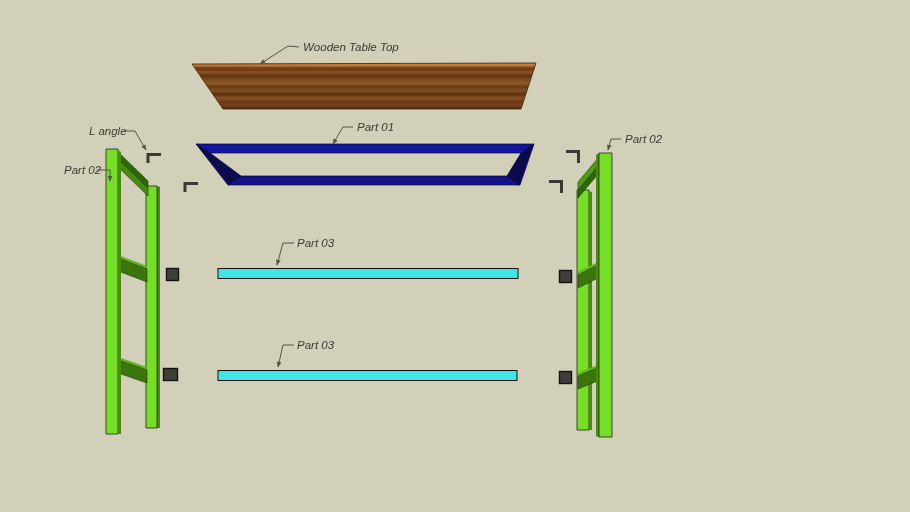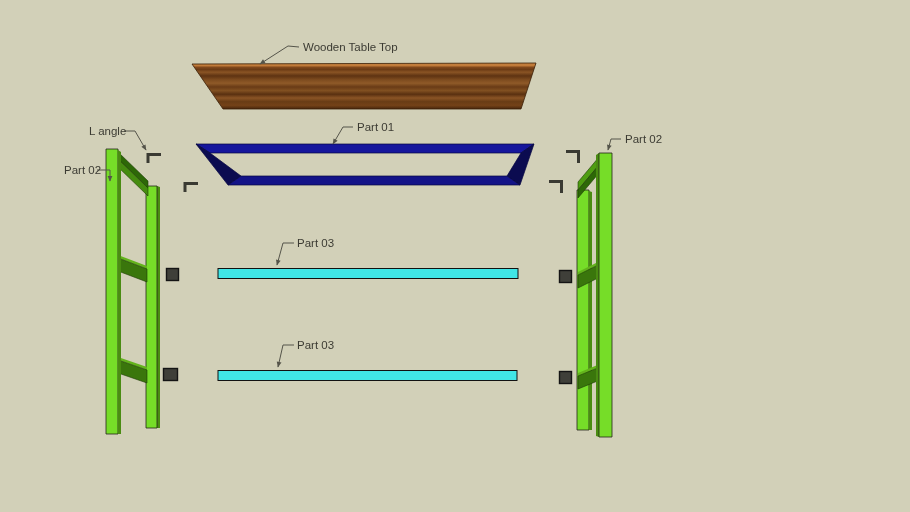--- a/index.html
+++ b/index.html
@@ -7,20 +7,21 @@
     padding: 0;
     width: 910px;
     height: 512px;
     overflow: hidden;
     font-family: "Liberation Sans", sans-serif;
   }
   .viewport {
     position: relative;
     width: 910px;
     height: 512px;
+    font-style: italic;
   }
   svg { display: block; }
   text {
     font-family: "Liberation Sans", sans-serif;
     font-size: 11.5px;
   }
 </style>
 </head>
 <body>
 

